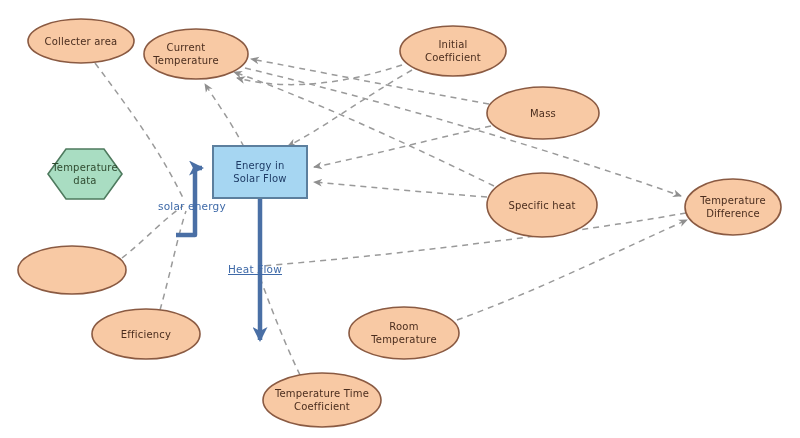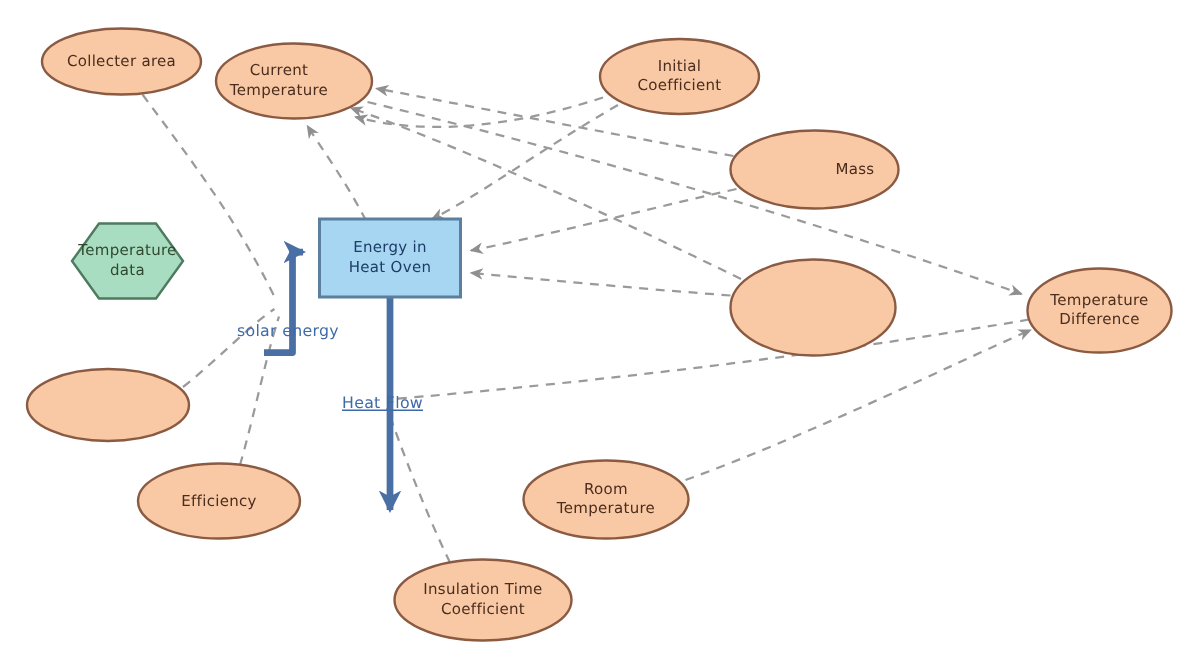--- a/index.html
+++ b/index.html
@@ -137,38 +137,39 @@
   </svg>
 
   <div class="node-label" style="left:28px; top:30px; width:106px; height:22px;">Collecter area</div>
 
   <div class="node-label" style="left:134px; top:36px; width:104px; height:36px;">Current
 Temperature</div>
 
   <div class="node-label" style="left:400px; top:33px; width:106px; height:36px;">Initial
 Coefficient</div>
 
-  <div class="node-label" style="left:487px; top:102px; width:112px; height:22px;padding-left:27px;">Mass</div>
+  <div class="node-label" style="left:487px; top:102px; width:112px; height:22px;">Mass</div>
 
   <div class="node-label aux" style="left:31px; top:156px; width:108px; height:36px;">Temperature
 data</div>
 
   <div class="node-label stock" style="left:213px; top:154px; width:94px; height:36px;">Energy in
-Heat Oven</div>
+Solar Flow</div>
 
+  <div class="node-label" style="left:487px; top:194px; width:110px; height:22px;">Specific heat</div>
 
   <div class="node-label" style="left:683px; top:189px; width:100px; height:36px;">Temperature
 Difference</div>
 
 
   <div class="node-label" style="left:92px; top:323px; width:108px; height:22px;">Efficiency</div>
 
   <div class="node-label" style="left:349px; top:315px; width:110px; height:36px;">Room
 Temperature</div>
 
-  <div class="node-label" style="left:263px; top:382px; width:118px; height:36px;">Insulation Time
+  <div class="node-label" style="left:263px; top:382px; width:118px; height:36px;">Temperature Time
 Coefficient</div>
 
-  <div class="flow-label" style="left:158px; top:200px;margin-top:15px;">solar energy</div>
+  <div class="flow-label" style="left:158px; top:200px;">solar energy</div>
 
   <div class="flow-label" style="left:228px; top:263px;text-decoration:underline;">Heat Flow</div>
 
 </div>
 
 </body></html>

